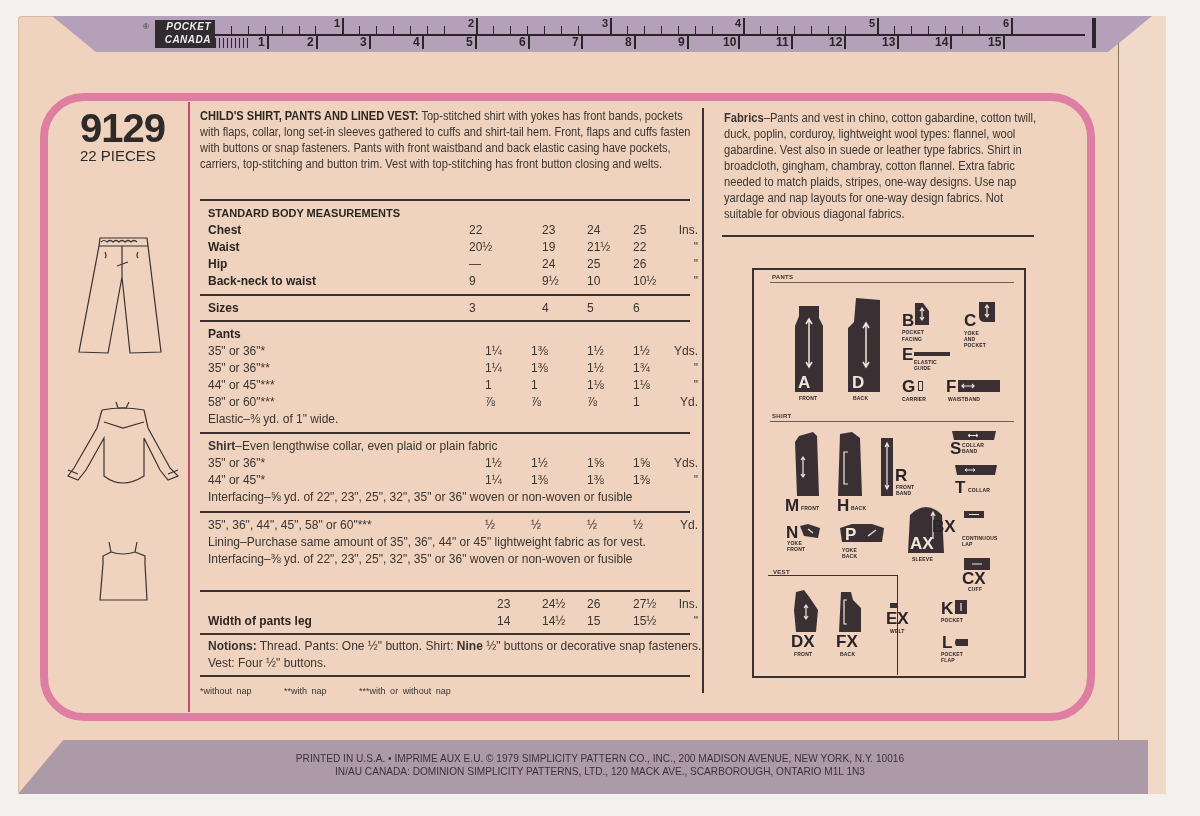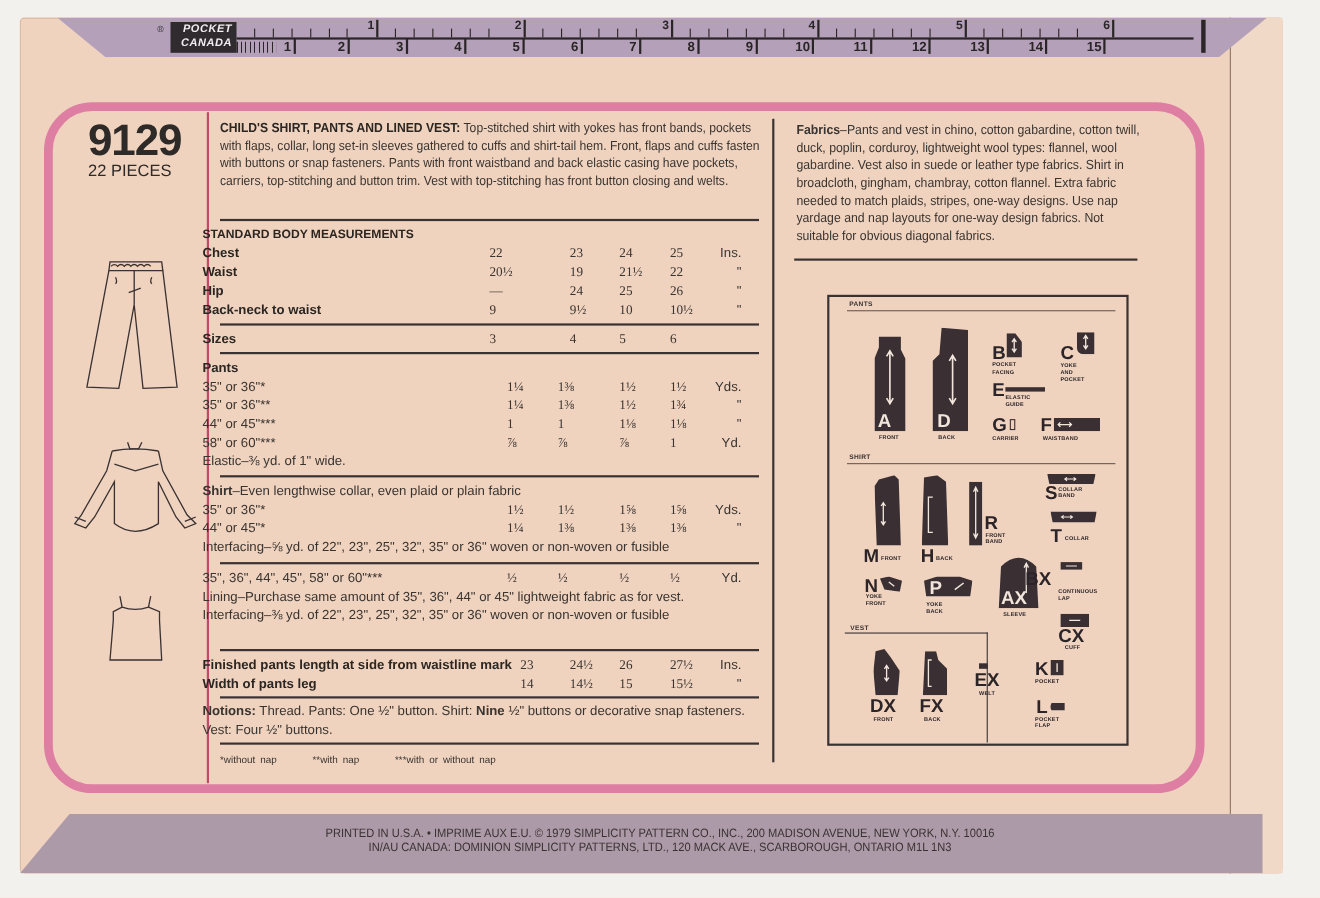--- a/index.html
+++ b/index.html
@@ -60,25 +60,25 @@
   
   .pattern-number { position: absolute; left: 80px; top: 108px; font: bold 40px/40px "Liberation Sans", sans-serif; color: #2e2a28; letter-spacing: -1px; }
   .pieces { position: absolute; left: 80px; top: 148px; font: 15px/16px "Liberation Sans", sans-serif; color: #2e2a28; }
 
   
   .desc { position: absolute; left: 200px; top: 108px; width: 494px; font: 12px/16px "Liberation Sans", sans-serif; color: #3a3430; transform: scaleX(0.92); transform-origin: left top; width: 536px; }
   .desc b { color: #2b2622; }
 
   .thick-rule { position: absolute; left: 200px; height: 2px; background: #3a3232; width: 490px; }
 
-  .tbl { position: absolute; left: 184px; width: 490px; font: 12px/17px "Liberation Sans", sans-serif; color: #3a3430; }
+  .tbl { position: absolute; left: 208px; width: 490px; font: 12px/17px "Liberation Sans", sans-serif; color: #3a3430; }
   .tbl .row { position: relative; height: 17px; white-space: nowrap; }
   .tbl .lbl { position: absolute; left: 0; }
   .tbl .lbl.b { font-weight: bold; color: #2b2622; }
-  .tbl .c { position: absolute; width: 40px; font-family: Liberation Serif, serif; }
+  .tbl .c { position: absolute; width: 40px; }
   .tbl .c0 { left: 262px; } .tbl .c1 { left: 335px; } .tbl .c2 { left: 378px; } .tbl .c3 { left: 425px; }
   .tbl .u { position: absolute; right: 0; text-align: right; }
   .tbl.meas .c0 { left: 261px; } .tbl.meas .c1 { left: 334px; } .tbl.meas .c2 { left: 379px; } .tbl.meas .c3 { left: 425px; }
   .sizes .c0{left:261px}.sizes .c1{left:334px}.sizes .c2{left:379px}.sizes .c3{left:425px}
   .yd .c0{left:277px}.yd .c1{left:323px}.yd .c2{left:379px}.yd .c3{left:425px}
   .fin .c0{left:289px}.fin .c1{left:334px}.fin .c2{left:379px}.fin .c3{left:425px}
   .tbl .full { position: absolute; left: 0; }
   .footnotes { position: absolute; left: 200px; top: 686px; font: 9px "Liberation Sans", sans-serif; color: #3a3430; word-spacing: 2px; }
   .footnotes span { margin-right: 28px; }
 
@@ -351,21 +351,20 @@
       <span class="full">Lining–Purchase same amount of 35", 36", 44" or 45" lightweight fabric as for vest.</span>
     </div>
   <div class="row">
       <span class="full">Interfacing–⅜ yd. of 22", 23", 25", 32", 35" or 36" woven or non-woven or fusible</span>
     </div>
 </div>
 
 <div class="thick-rule" style="top:590px"></div>
 <div class="tbl fin" style="top:596px">
   <div class="row">
-    <span class="lbl b">Finished pants length at side from waistline mark</span>
     <span class="c c0">23</span>
     <span class="c c1">24½</span>
     <span class="c c2">26</span>
     <span class="c c3">27½</span>
     <span class="u">Ins.</span>
   </div>
   <div class="row">
     <span class="lbl b">Width of pants leg</span>
     <span class="c c0">14</span>
     <span class="c c1">14½</span>

